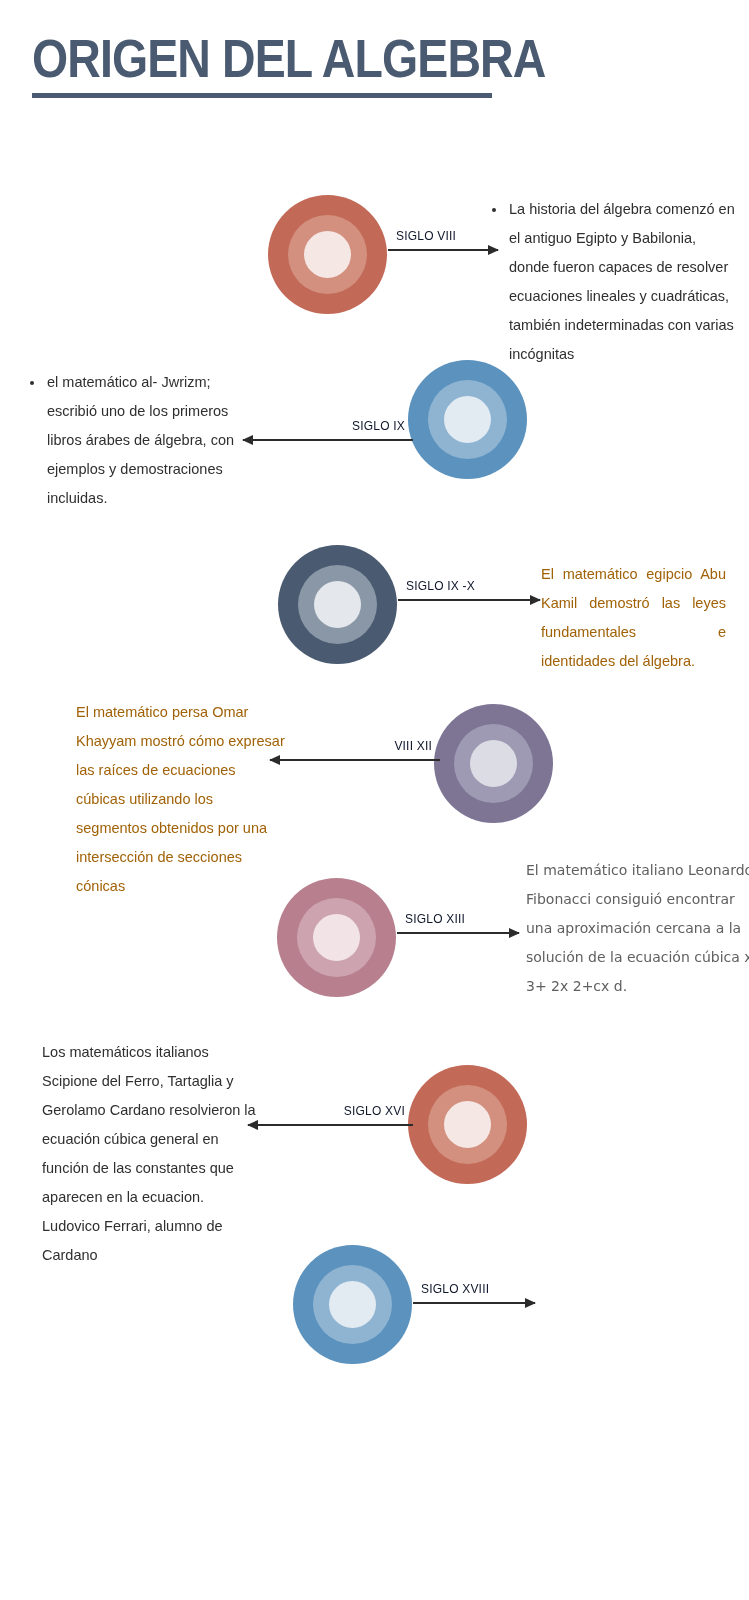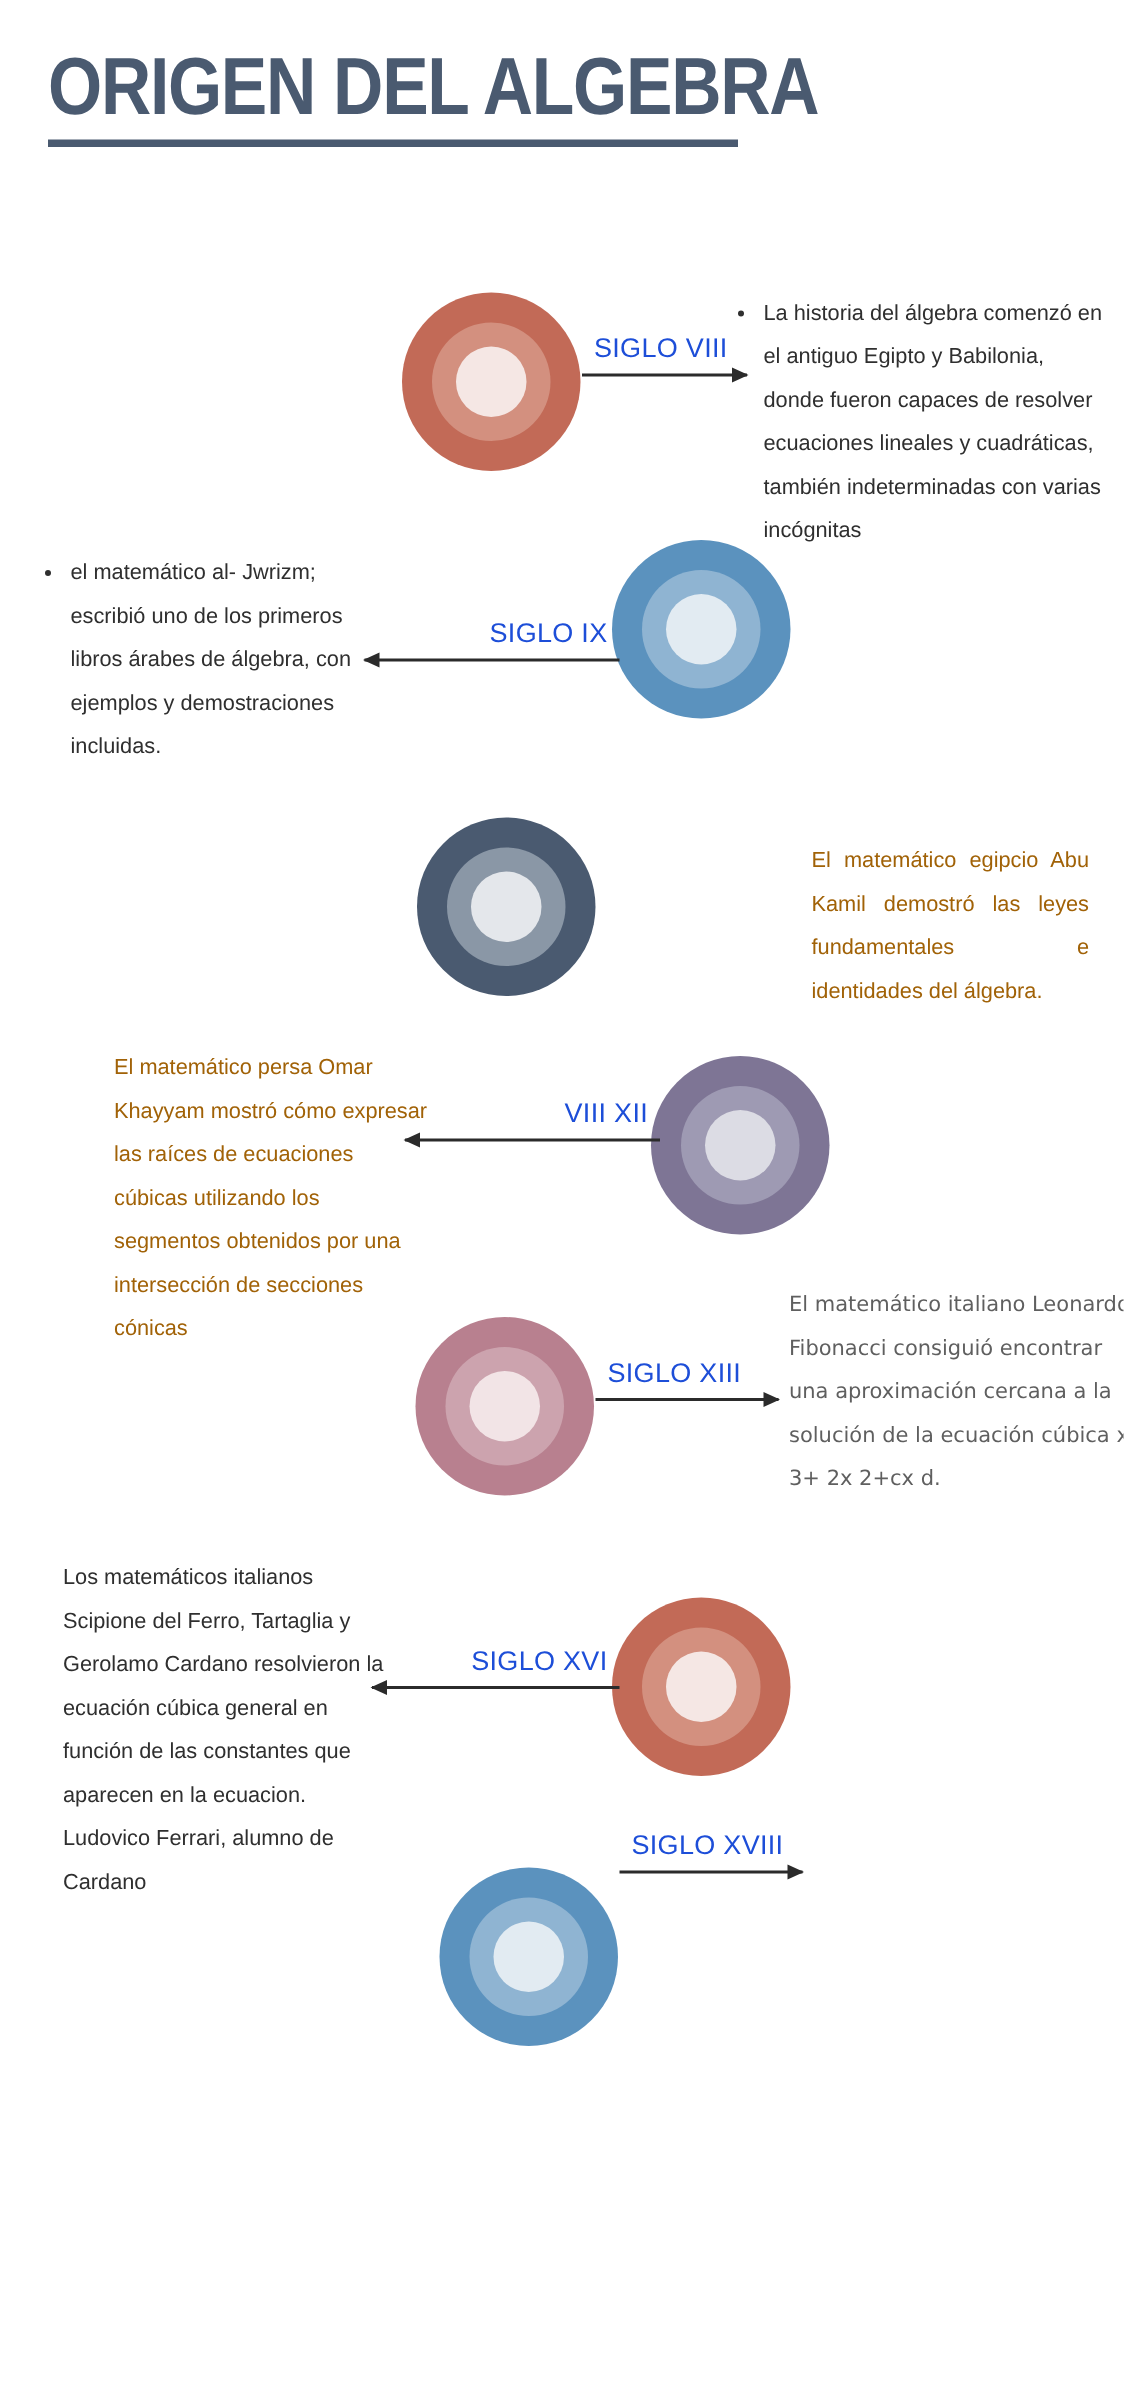--- a/index.html
+++ b/index.html
@@ -87,22 +87,22 @@
     border-left: 11px solid #2b2b2b;
   }
   .arrow-left {
     left: -1px;
     border-right: 11px solid #2b2b2b;
   }
   .conn-label {
     position: absolute;
     bottom: 50%;
     margin-bottom: 7px;
-    font-size: 18px;
-    color: #1d4ed8;
+    font-size: 12px;
+    color: #0f172a;
     letter-spacing: 0.2px;
     white-space: nowrap;
   }
   .label-left   { left: 8px; }
   .label-right  { right: 8px; }
 
   
   .text-block {
     position: absolute;
     font-size: 14.5px;
@@ -165,20 +165,25 @@
     <ul>
         <li>el matemático al- Jwrizm; escribió uno de los primeros libros árabes de álgebra, con ejemplos y demostraciones incluidas.</li>
       </ul>
   </div>
 
   <div class="circle" style="left:278px; top:545px; width:119px; height:119px; background:#4A5A70;">
     <div class="ring-mid" style="width:79px; height:79px; background:#8A97A6;">
       <div class="ring-core" style="width:47px; height:47px; background:#E4E7EB;"></div>
     </div>
   </div>
+  <div class="connector" style="left:398px; top:580px; width:142px; height:40px;">
+    <div class="conn-line"></div>
+    <div class="arrow-head arrow-right"></div>
+    <div class="conn-label label-left">SIGLO IX -X</div>
+  </div>
   <div class="text-block gray justified" style="left:541px; top:560px; width:185px;">
     <span>El matemático egipcio Abu Kamil demostró las leyes fundamentales e identidades del álgebra.</span>
   </div>
 
   <div class="circle" style="left:434px; top:704px; width:119px; height:119px; background:#7E7595;">
     <div class="ring-mid" style="width:79px; height:79px; background:#9E9AB3;">
       <div class="ring-core" style="width:47px; height:47px; background:#DCDCE4;"></div>
     </div>
   </div>
   <div class="connector" style="left:270px; top:740px; width:170px; height:40px;">
@@ -216,19 +221,19 @@
   </div>
   <div class="text-block dark" style="left:42px; top:1038px; width:215px;">
     <span>Los matemáticos italianos Scipione del Ferro, Tartaglia y Gerolamo Cardano resolvieron la ecuación cúbica general en función de las constantes que aparecen en la ecuacion. Ludovico Ferrari, alumno de Cardano</span>
   </div>
 
   <div class="circle" style="left:293px; top:1245px; width:119px; height:119px; background:#5B92BE;">
     <div class="ring-mid" style="width:79px; height:79px; background:#8FB4D2;">
       <div class="ring-core" style="width:47px; height:47px; background:#E2EBF2;"></div>
     </div>
   </div>
-  <div class="connector" style="left:413px; top:1228px; width:122px; height:40px;">
+  <div class="connector" style="left:413px; top:1283px; width:122px; height:40px;">
     <div class="conn-line"></div>
     <div class="arrow-head arrow-right"></div>
     <div class="conn-label label-left">SIGLO XVIII</div>
   </div>
 
 </div>
 
 </body></html>

